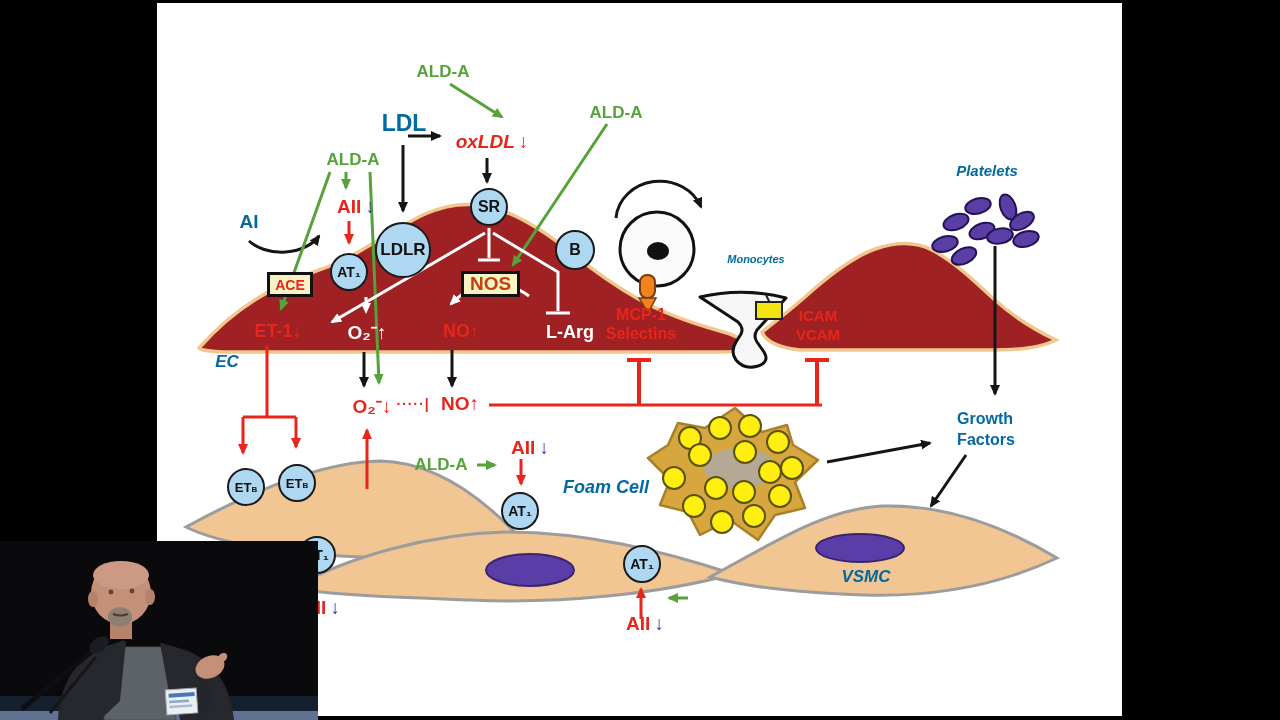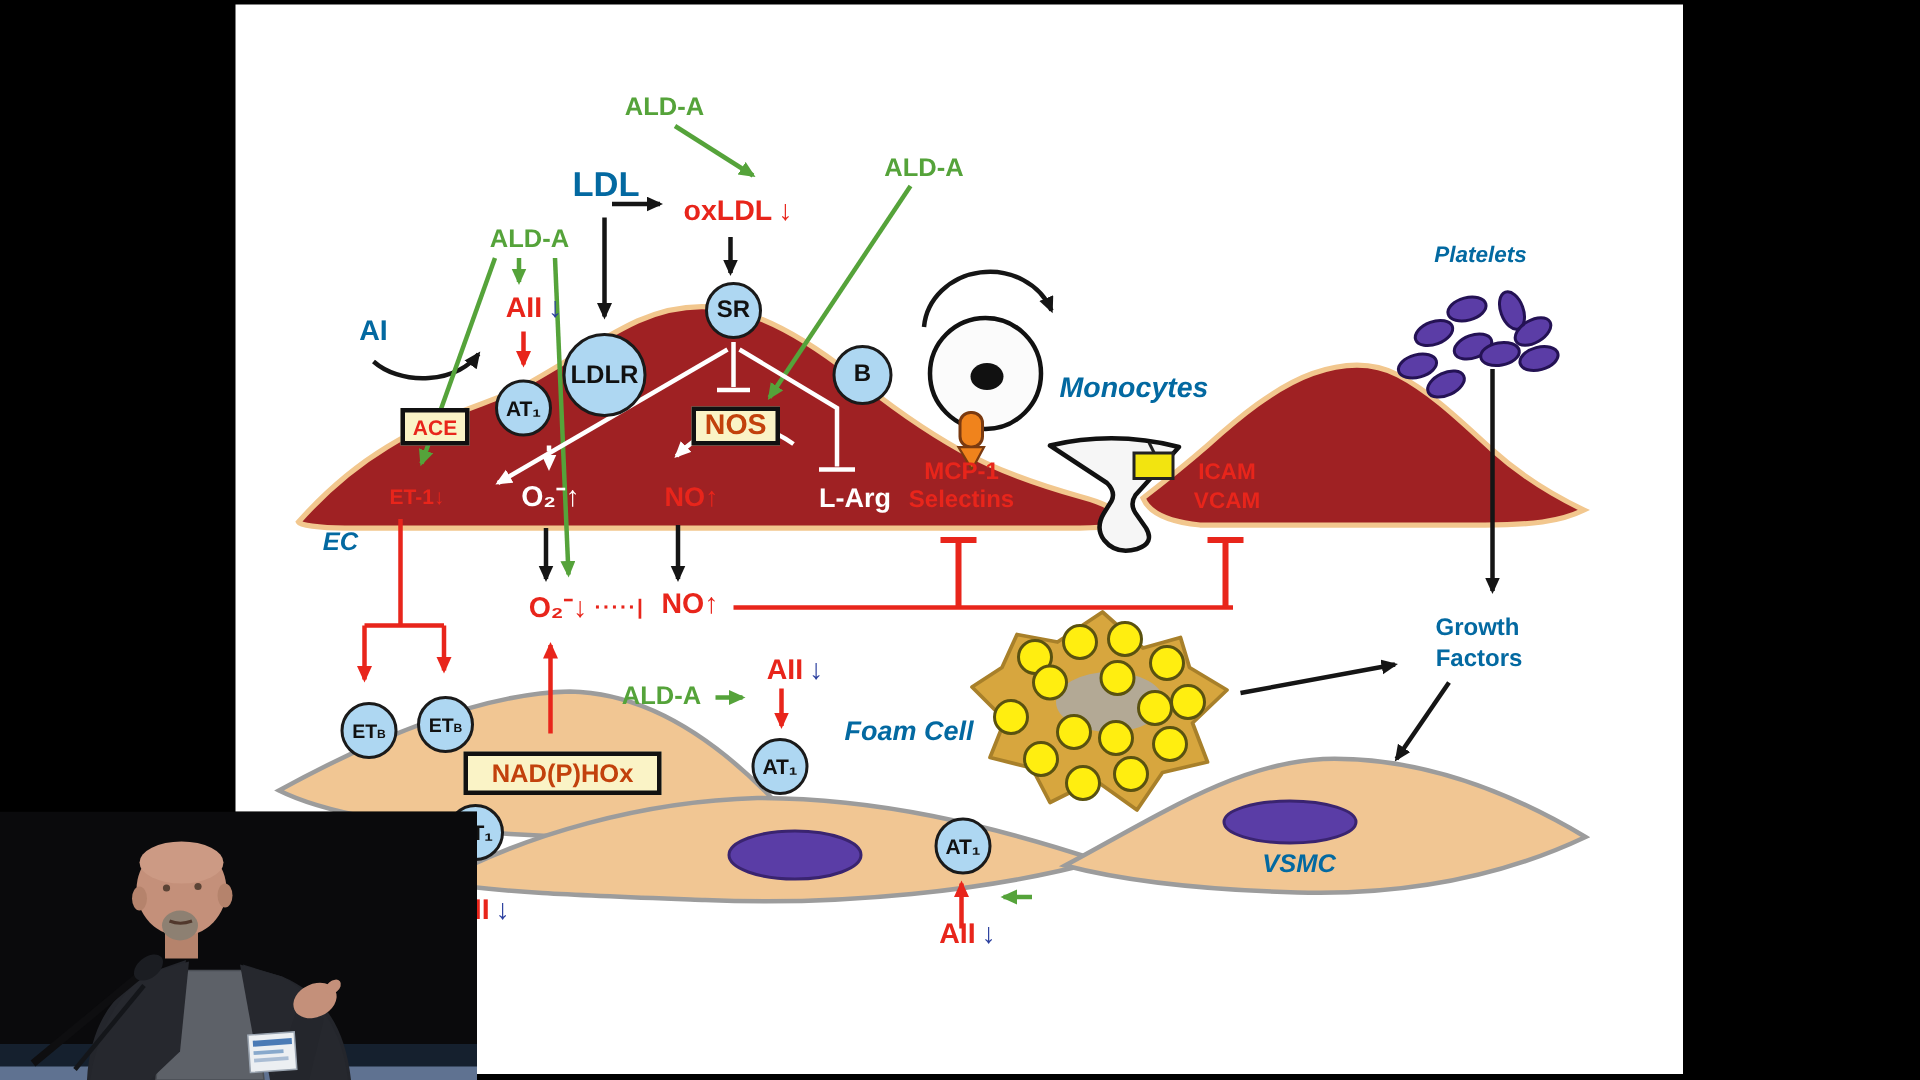--- a/index.html
+++ b/index.html
@@ -185,48 +185,45 @@
   <div class="circ" style="left:298px;top:536px;width:38px;height:38px;font-size:14px;">
       <span>AT₁</span>
     </div>
 
   <div class="ybox" style="left:461px;top:271px;width:59px;height:26px;font-size:19px;">
       <span>NOS</span>
     </div>
   <div class="ybox" style="left:267px;top:272px;width:46px;height:25px;font-size:14px;color:#e8251b;">
       <span>ACE</span>
     </div>
-  <div class="ybox" style="left:309px;top:501px;width:132px;height:29px;font-size:17px;">
-      <span>NAD(P)HOx</span>
-    </div>
 
   <div class="lbl green" style="left:443px;top:71px;font-size:17px;">
       <span>ALD-A</span>
     </div>
   <div class="lbl green" style="left:616px;top:112px;font-size:17px;">
       <span>ALD-A</span>
     </div>
   <div class="lbl green" style="left:353px;top:159px;font-size:17px;">
       <span>ALD-A</span>
     </div>
   <div class="lbl black" style="left:404px;top:123px;font-size:23px;">
       <span>LDL</span>
     </div>
-  <div class="lbl" style="left:492px;top:141px;font-size:19px;gap:4px;">
+  <div class="lbl" style="left:492px;top:141px;font-size:19px;gap:4px;font-style:italic;">
       <span class="red">oxLDL</span>
       <span class="red">↓</span>
     </div>
   <div class="lbl black" style="left:249px;top:221px;font-size:19px;">
       <span>AI</span>
     </div>
   <div class="lbl" style="left:356px;top:206px;font-size:19px;gap:4px;">
       <span class="red">AII</span>
       <span class="blue">↓</span>
     </div>
-  <div class="lbl red" style="left:278px;top:331px;font-size:14px;justify-content:flex-end;">
+  <div class="lbl red" style="left:278px;top:331px;font-size:18px;justify-content:flex-end;">
       <span>ET-1</span>
       <span>↓</span>
     </div>
   <div class="lbl white" style="left:367px;top:332px;font-size:19px;">
       <span>O₂⁻</span>
       <span>↑</span>
     </div>
   <div class="lbl red" style="left:461px;top:331px;font-size:18px;">
       <span>NO</span>
       <span>↑</span>
@@ -242,21 +239,21 @@
     </div>
   <div class="lbl red" style="left:818px;top:315px;font-size:15px;">
       <span>ICAM</span>
     </div>
   <div class="lbl red" style="left:818px;top:334px;font-size:15px;">
       <span>VCAM</span>
     </div>
   <div class="lbl black it" style="left:227px;top:361px;font-size:17px;">
       <span>EC</span>
     </div>
-  <div class="lbl black it" style="left:756px;top:259px;font-size:19px;">
+  <div class="lbl black it" style="left:756px;top:259px;font-size:11px;">
       <span>Monocytes</span>
     </div>
   <div class="lbl black it" style="left:987px;top:170px;font-size:15px;">
       <span>Platelets</span>
     </div>
   <div class="lbl black" style="left:985px;top:419px;font-size:16px;">
       <span>Growth</span>
     </div>
   <div class="lbl black" style="left:986px;top:440px;font-size:16px;">
       <span>Factors</span>

